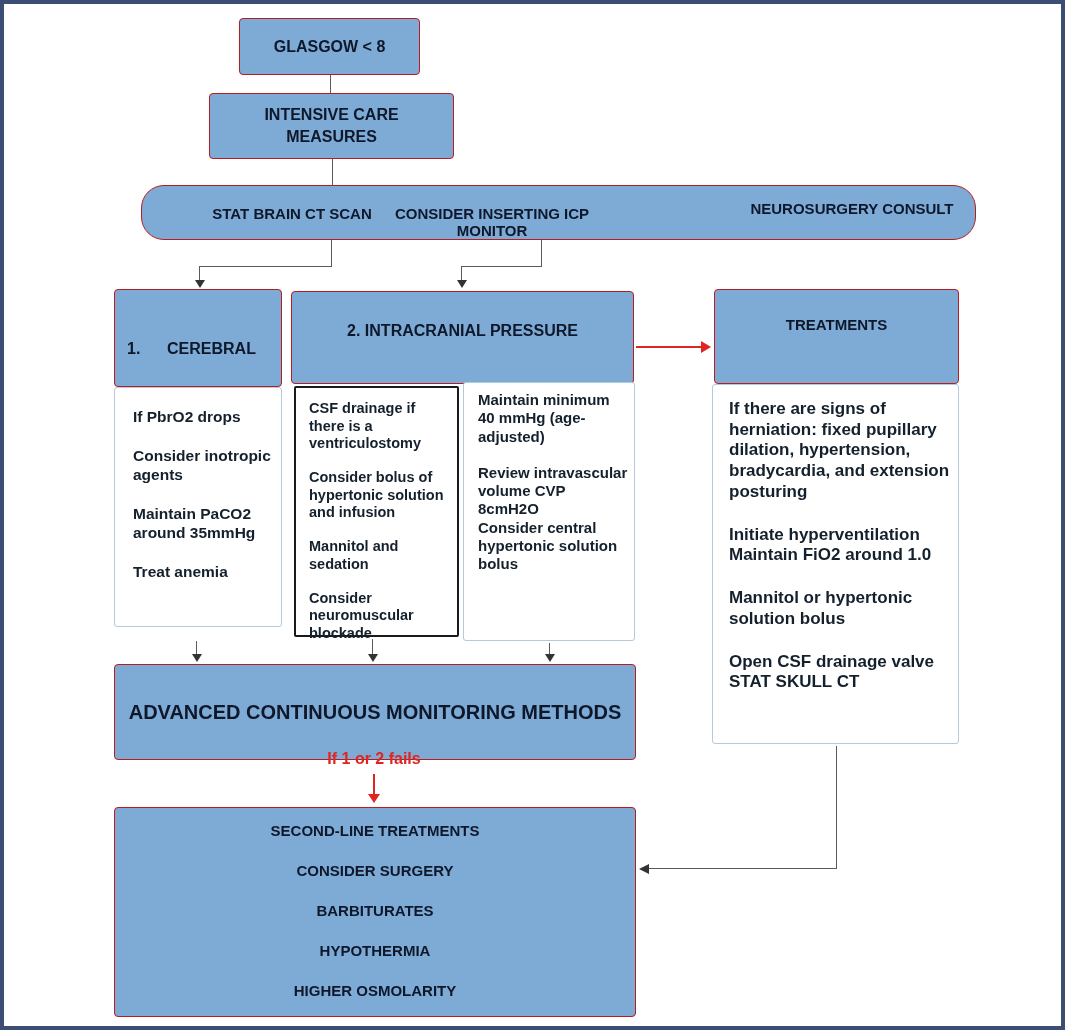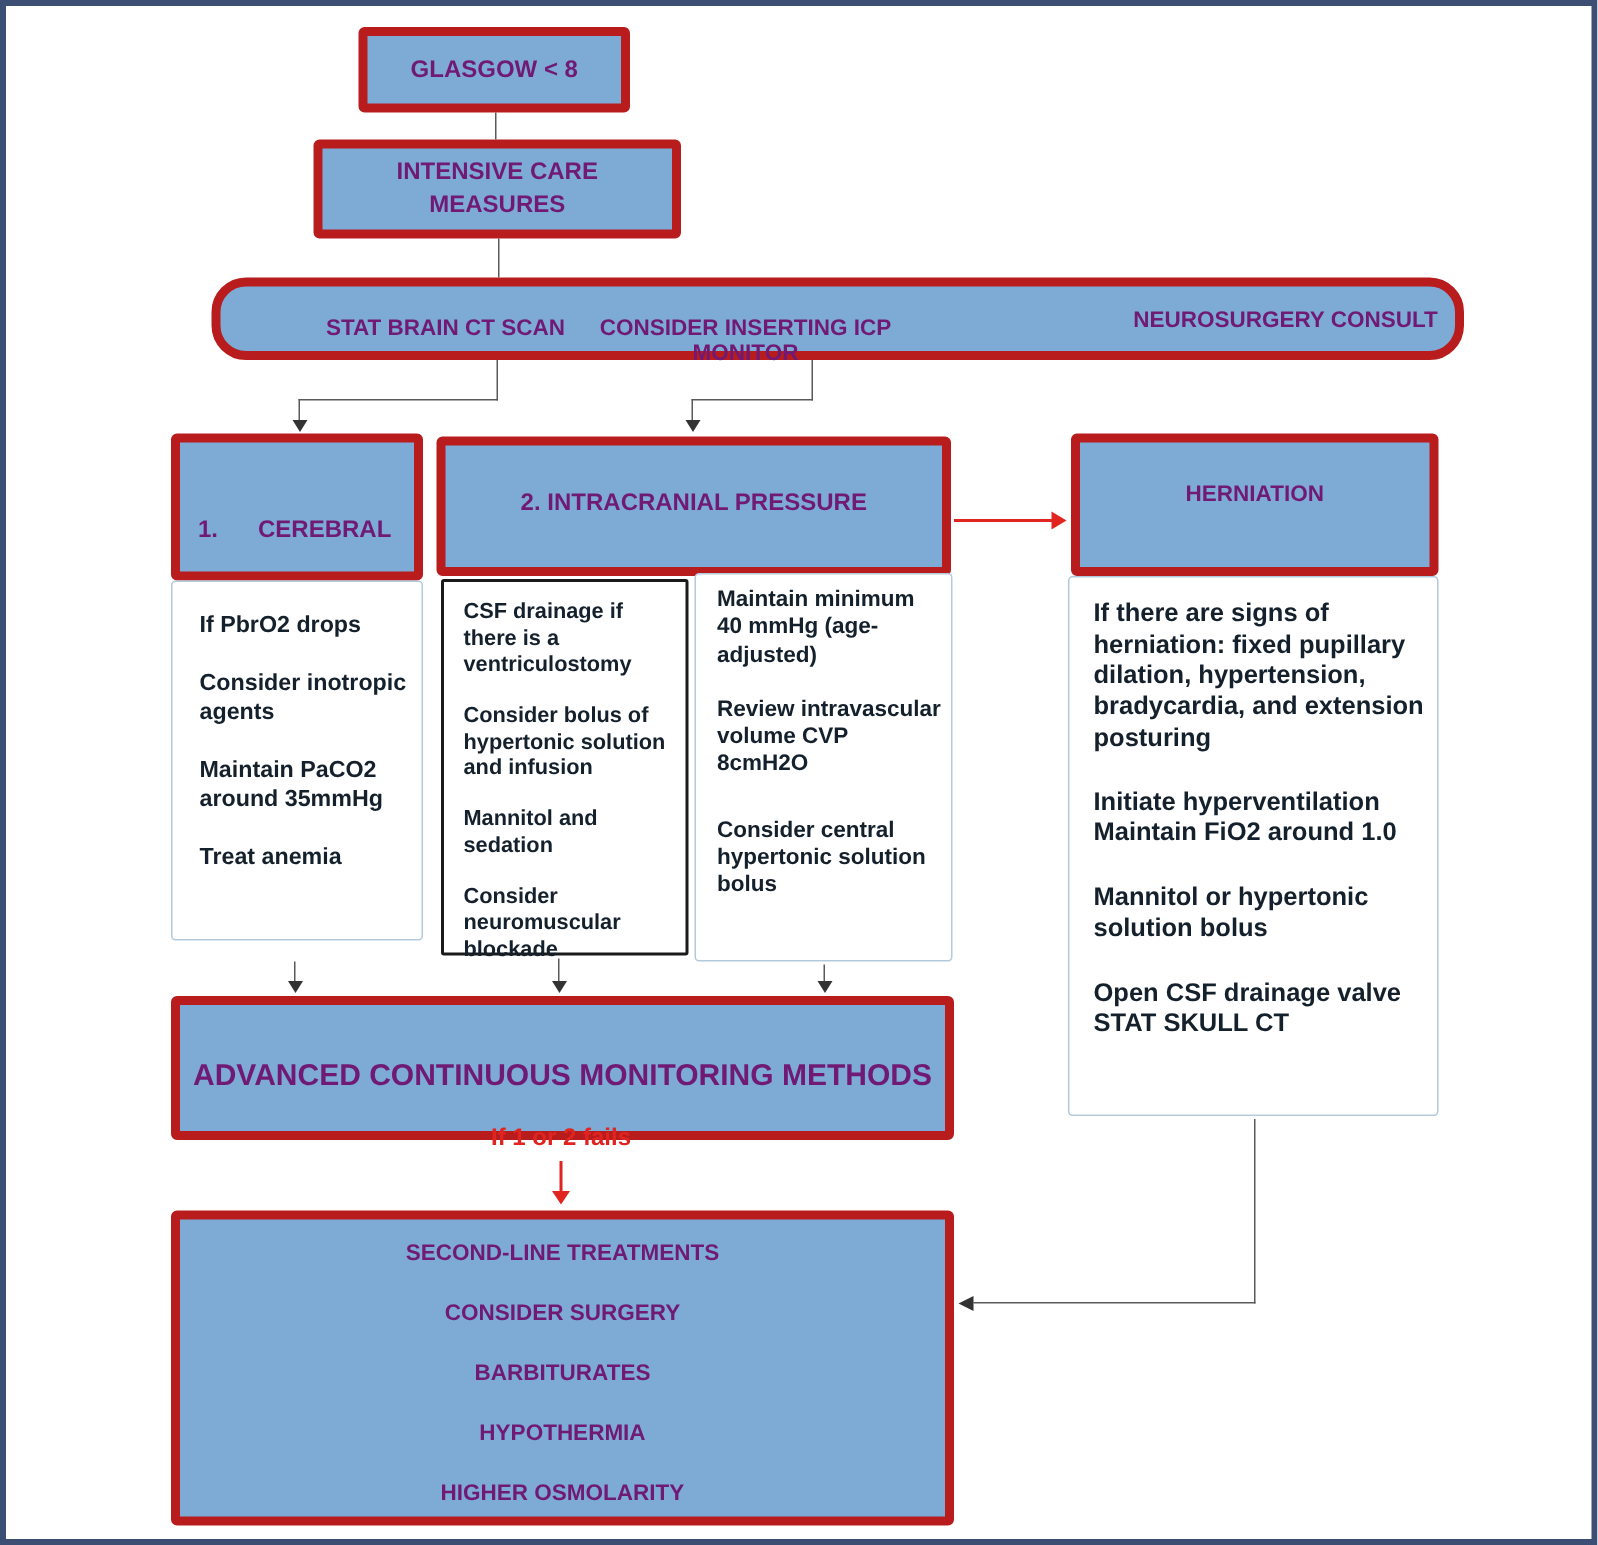--- a/index.html
+++ b/index.html
@@ -9,26 +9,26 @@
     background:#ffffff;
     border:4px solid #3d4e74;
     box-sizing:border-box;
     font-family:"Liberation Sans", sans-serif;
     color:#1b2531;
     overflow:hidden;
   }
   .abs{position:absolute;box-sizing:border-box;}
   .blue-box{
     background:#7dabd6;
-    border:6px solid #b91c1c;
+    border:1px solid #b91c1c;
     border-radius:4px;
     display:flex;align-items:center;justify-content:center;
     text-align:center;
     font-weight:600;
-    color:#701a75;
+    color:#0f172a;
   }
   .white-box{
     background:#ffffff;
     border:1px solid #b3c9dc;
     border-radius:3px;
     color:#14202c;
   }
   .white-box .para{margin:0 0 20px 0;line-height:1.22;white-space:pre-line;font-weight:600;}
   .vline{background:#5a5a5a;width:1px;}
   .hline{background:#5a5a5a;height:1px;}
@@ -81,26 +81,26 @@
 
   <div class="abs white-box" style="left:290px;top:382px;width:165px;height:251px;border:2px solid #1a1a1a;border-radius:2px;padding:12px 6px 0 13px;font-size:14.5px;">
     <p class="para" style="margin-bottom:16px;">CSF drainage if there is a ventriculostomy</p>
     <p class="para" style="margin-bottom:16px;">Consider bolus of hypertonic solution and infusion</p>
     <p class="para" style="margin-bottom:16px;">Mannitol and sedation</p>
     <p class="para" style="margin-bottom:0;">Consider neuromuscular blockade</p>
   </div>
 
   <div class="abs white-box" style="left:459px;top:378px;width:172px;height:259px;padding:8px 6px 0 14px;font-size:15px;">
     <p class="para" style="margin-bottom:18px;">Maintain minimum 40 mmHg (age-adjusted)</p>
-    <p class="para" style="margin-bottom:26px;">Review intravascular volume CVP 8cmH2O</p>
+    <p class="para" style="margin-bottom:0;">Review intravascular volume CVP 8cmH2O</p>
     <p class="para" style="margin-bottom:0;">Consider central hypertonic solution bolus</p>
   </div>
 
   <div class="abs blue-box" style="left:710px;top:285px;width:245px;height:95px;font-size:15px;align-items:flex-start;padding-top:26px;">
-    <span>HERNIATION</span>
+    <span>TREATMENTS</span>
   </div>
 
   <div class="abs white-box" style="left:708px;top:380px;width:247px;height:360px;padding:14px 8px 0 16px;font-size:17px;">
     <p class="para" style="margin-bottom:22px;">If there are signs of herniation: fixed pupillary dilation, hypertension, bradycardia, and extension posturing</p>
     <p class="para" style="margin-bottom:22px;">Initiate hyperventilation
 Maintain FiO2 around 1.0</p>
     <p class="para" style="margin-bottom:22px;">Mannitol or hypertonic solution bolus</p>
     <p class="para" style="margin-bottom:16px;">Open CSF drainage valve
 STAT SKULL CT</p>
   </div>

